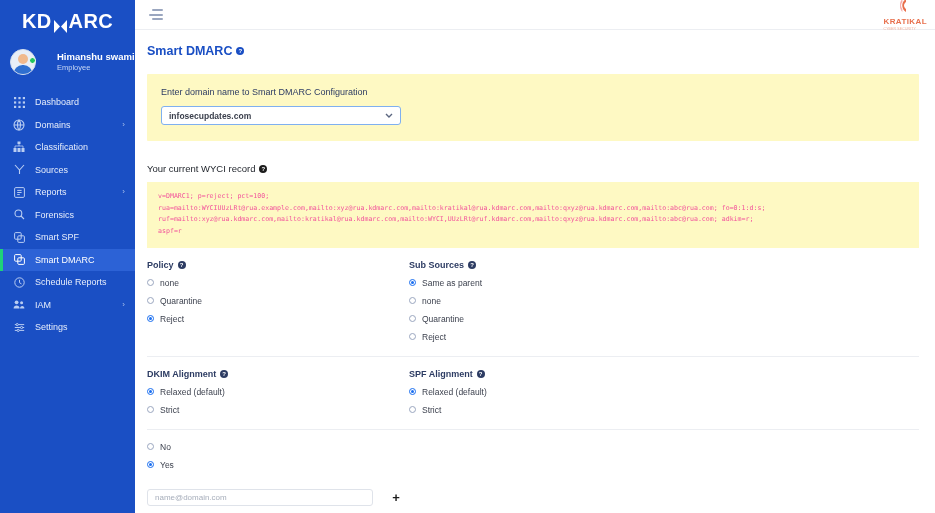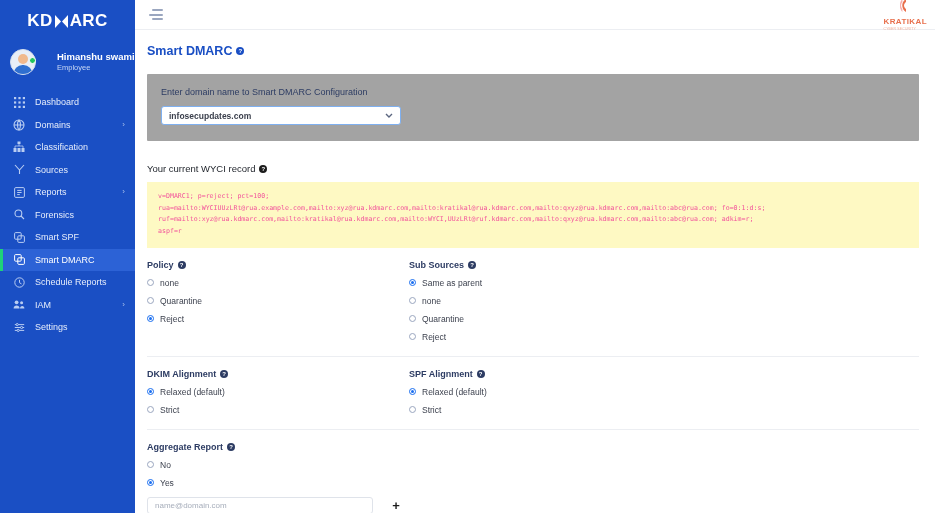--- a/index.html
+++ b/index.html
@@ -19,24 +19,24 @@
     position: relative;
     overflow: hidden;
   }
   .brand {
     height: 30px;
     display: flex; align-items: center; justify-content: center;
     margin-top: 6px;
   }
   .brand-text {
     color: #ffffff;
-    font-size: 17px;
+    font-size: 20px;
     font-weight: bold;
     letter-spacing: 0.4px;
-    display: flex; align-items: center;
+    display: flex; align-items: flex-end;
   }
   .brand-mark {
     display: inline-block;
     width: 15px; height: 13px;
     margin: 0 1px;
     position: relative;
   }
   .brand-mark svg { display: block; }
 
   .profile {
@@ -146,21 +146,21 @@
     margin-left: 4px; line-height: 1;
     vertical-align: middle;
     flex: 0 0 8px;
     cursor: pointer;
   }
   .helpico.dark { background: #1c1c1c; }
   .helpico.navy { background: #2d3c63; }
 
   
   .panel {
-    background: #a3a3a3;
+    background: #fef9c3;
     margin-top: 16px;
     padding: 13px 14px 16px 14px;
     border-radius: 1px;
   }
   .panel-label { font-size: 9px; color: #2d3c63; }
   .select-wrap {
     margin-top: 9px; width: 240px; height: 19px;
     border: 1px solid #7fb0f0; border-radius: 3px;
     background: #fff;
     display: flex; align-items: center;
@@ -215,21 +215,21 @@
   .radio.on { border-color: #1a6ef0; }
   .radio.on::after {
     content: ""; position: absolute;
     left: 1px; top: 1px; width: 3px; height: 3px;
     border-radius: 50%; background: #1a6ef0;
   }
   .radio-lbl { font-size: 8.5px; color: #3a3f4c; margin-left: 6px; }
 
   .block { margin-top: 12px; }
 
-  .txtrow { display: flex; align-items: center; margin-top: 9px; }
+  .txtrow { display: flex; align-items: center; margin-top: 19px; }
   .txtinput {
     width: 226px; height: 17px;
     border: 1px solid #dfe3ea; border-radius: 3px;
     background: #fff;
     display: flex; align-items: center; padding: 0 7px;
     font-size: 8px;
   }
   .txtinput.ph { color: #a7aebb; }
   .rowbtn {
     margin-left: 16px; width: 14px; height: 14px;
@@ -533,24 +533,20 @@
             <span class="radio"></span>
             <span class="radio-lbl">Strict</span>
           </div>
         </div>
 
       </div>
 
       <div class="divider"></div>
 
       <div class="block">
-        <div class="grp-title">
-          <span>Aggregate Report</span>
-          <span class="helpico navy">?</span>
-        </div>
         <div class="radio-row">
           <span class="radio"></span>
           <span class="radio-lbl">No</span>
         </div>
         <div class="radio-row">
           <span class="radio on"></span>
           <span class="radio-lbl">Yes</span>
         </div>
 
         <div class="txtrow">

